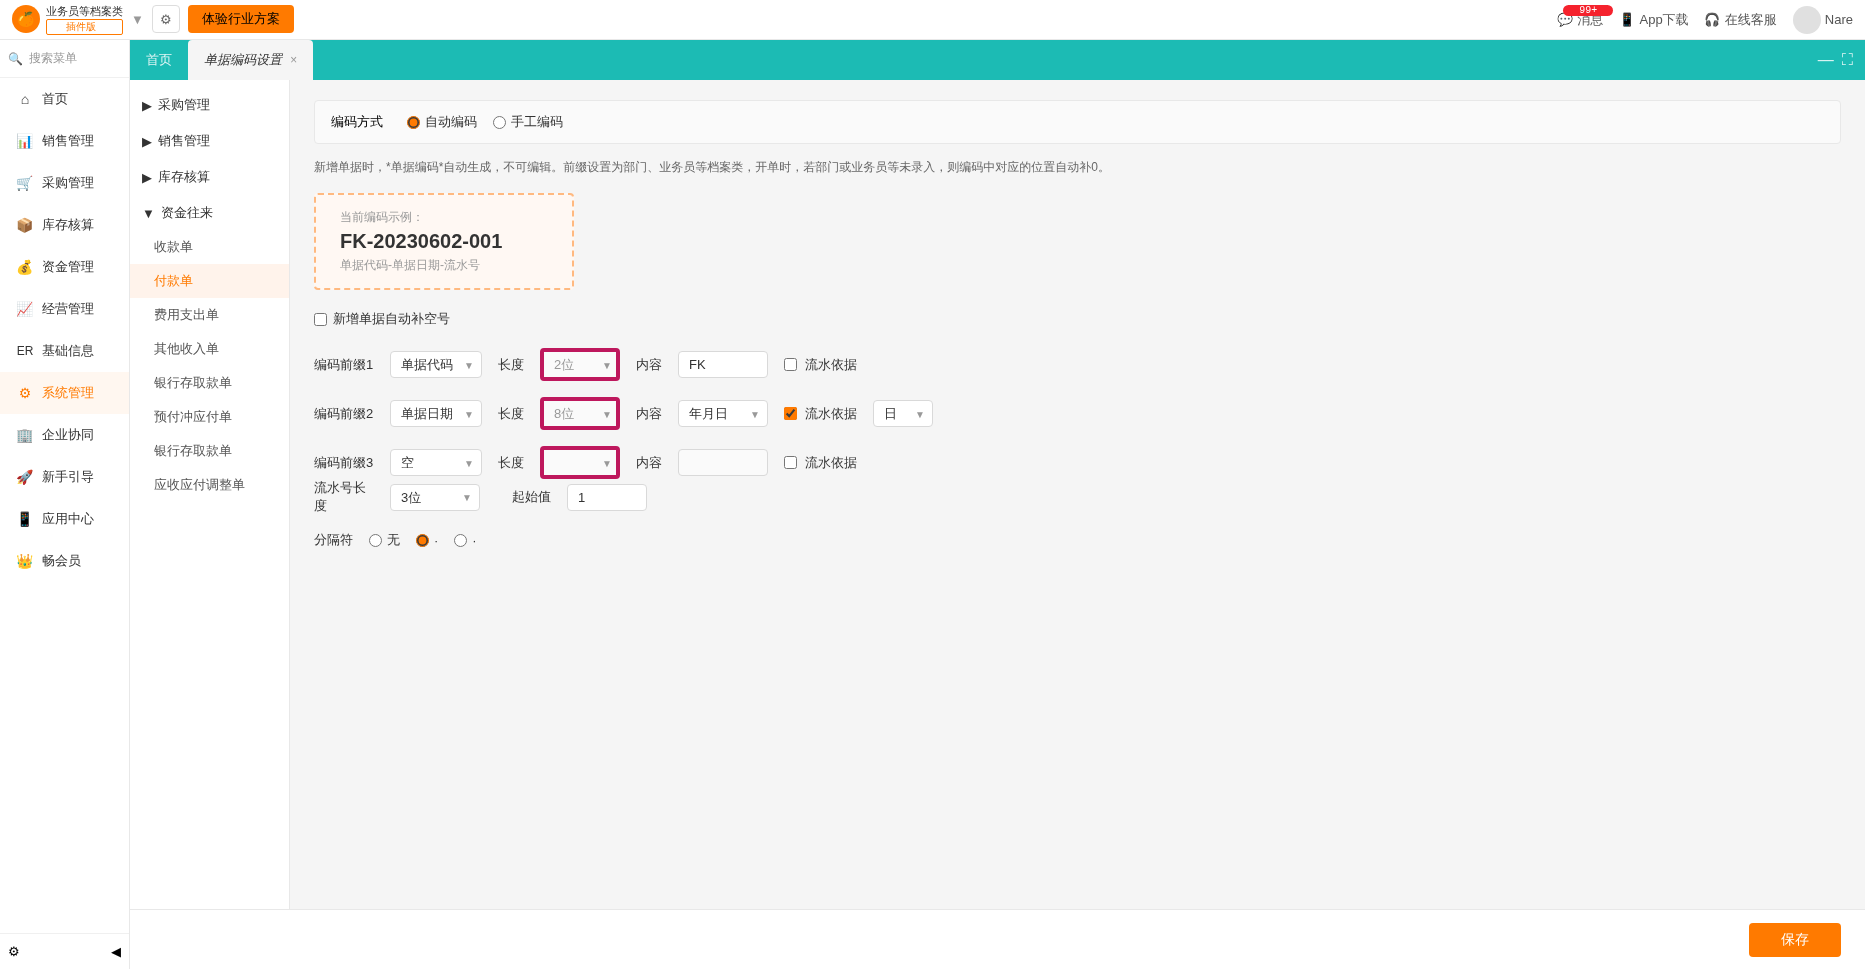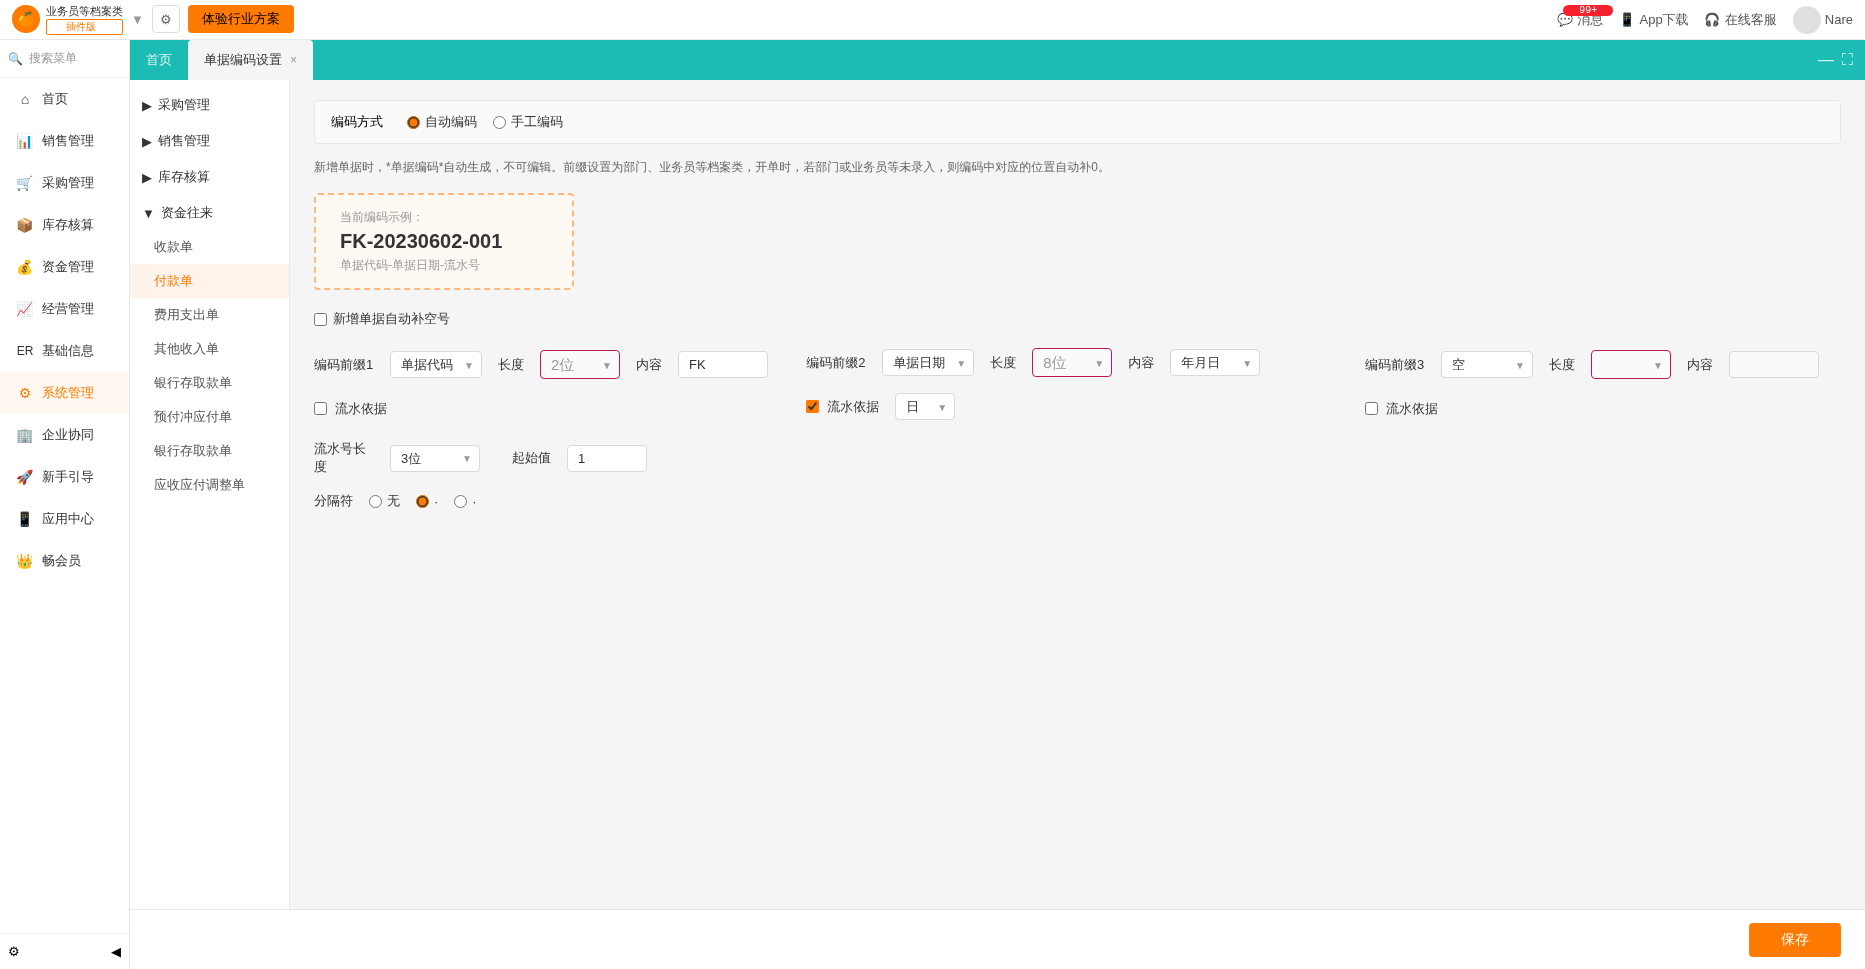--- a/index.html
+++ b/index.html
@@ -86,20 +86,21 @@
       padding: 0 16px;
       cursor: pointer;
       font-size: 13px;
       color: rgba(255,255,255,0.85);
       position: relative;
     }
     .tab-item.active {
       background: #f5f5f5;
       color: #333;
       border-radius: 4px 4px 0 0;
+      font-style: italic;
     }
     .tab-close {
       margin-left: 8px;
       font-size: 12px;
       color: #999;
       cursor: pointer;
     }
     .tab-bar-actions {
       margin-left: auto;
       display: flex;
@@ -209,23 +210,22 @@
       align-items: center;
       gap: 6px;
       margin-bottom: 20px;
     }
     .auto-fill-row input[type="checkbox"] { accent-color: #ff7a00; }
     .auto-fill-row label { font-size: 13px; color: #333; }
 
     
     .settings-grid {
       display: flex;
-      flex-direction: row;
+      flex-direction: column;
       gap: 16px;
-      margin-bottom: 20px;
     }
     .settings-row {
       display: flex;
       align-items: center;
       gap: 16px;
       flex-wrap: wrap;
     }
     .settings-label { font-size: 13px; color: #333; width: 60px; flex-shrink: 0; }
     .select-wrapper {
       position: relative;
@@ -248,24 +248,24 @@
       right: 8px;
       top: 50%;
       transform: translateY(-50%);
       pointer-events: none;
       color: #999;
       font-size: 10px;
     }
     .length-label { font-size: 13px; color: #333; }
     .length-select {
       appearance: none;
-      border: 1px solid #be185d;
+      border: 4px solid #be185d;
       border-radius: 4px;
       padding: 5px 28px 5px 10px;
-      font-size: 15px;
+      font-size: 13px;
       color: #999;
       background: #fafafa;
       cursor: pointer;
       min-width: 80px;
     }
     .content-label { font-size: 13px; color: #333; }
     .content-input {
       border: 1px solid #d9d9d9;
       border-radius: 4px;
       padding: 5px 10px;

